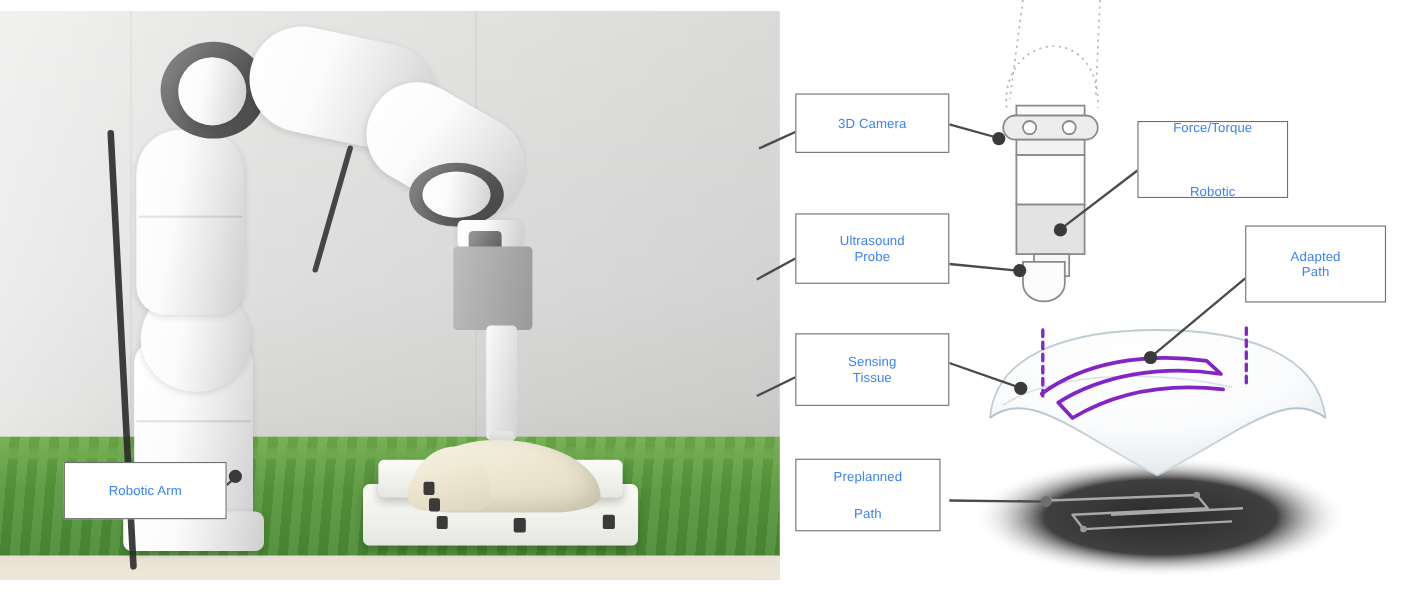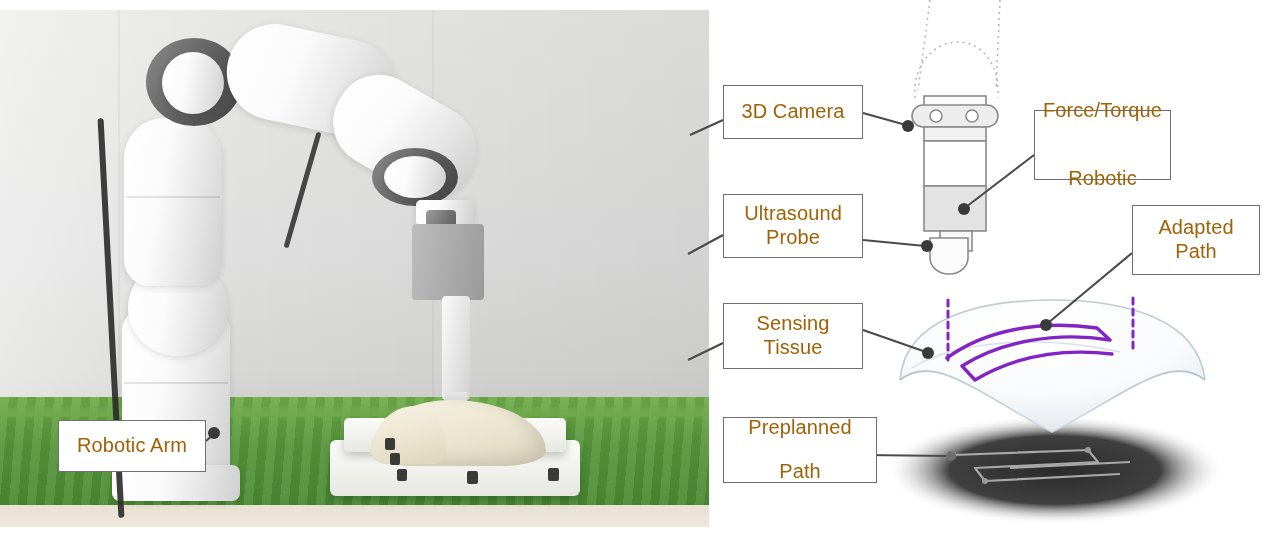--- a/index.html
+++ b/index.html
@@ -34,22 +34,22 @@
   .tray{position:absolute;background:linear-gradient(180deg,#fbfbf8,#e7e7e2);
         box-shadow:0 4px 9px rgba(0,0,0,.22);}
   .phantom{position:absolute;background:linear-gradient(165deg,#f6f2e2 0%,#eee8d3 45%,#ddd6bd 100%);}
   .marker{position:absolute;background:#3a3a38;border-radius:2px;}
 
   
   .schem{position:absolute;left:709px;top:0;width:577px;height:550px;background:#fff;}
 
   
   .lbl{position:absolute;box-sizing:border-box;border:1.6px solid #6f6f6f;background:#ffffff;
-       color:#a16207;display:flex;align-items:center;justify-content:center;text-align:center;
-       font-size:20px;line-height:1.18;letter-spacing:.1px;z-index:6;}
+       color:#3b82f6;display:flex;align-items:center;justify-content:center;text-align:center;
+       font-size:12px;line-height:1.18;letter-spacing:.1px;z-index:6;}
   .lbl.photo-lbl{z-index:9;}
 
   svg.overlay{position:absolute;left:0;top:0;width:1286px;height:550px;pointer-events:none;z-index:5;}
 </style>
 </head>
 <body>
 
 <div id="root">
 
   <div class="photo">
@@ -217,21 +217,21 @@
   <div class="lbl" style="left:723px;top:194px;width:140px;height:64px;flex-direction:column;">
     <span>Ultrasound</span>
     <span>Probe</span>
   </div>
 
   <div class="lbl" style="left:723px;top:303px;width:140px;height:66px;flex-direction:column;">
     <span>Sensing</span>
     <span>Tissue</span>
   </div>
 
-  <div class="lbl" style="left:723px;top:417px;width:154px;height:66px;flex-direction:column;gap:20px;">
+  <div class="lbl" style="left:723px;top:417px;width:132px;height:66px;flex-direction:column;gap:20px;">
     <span>Preplanned</span>
     <span>Path</span>
   </div>
 
   <div class="lbl" style="left:1034px;top:110px;width:137px;height:70px;flex-direction:column;gap:44px;">
     <span>Force/Torque</span>
     <span>Robotic</span>
   </div>
 
   <div class="lbl" style="left:1132px;top:205px;width:128px;height:70px;flex-direction:column;">

